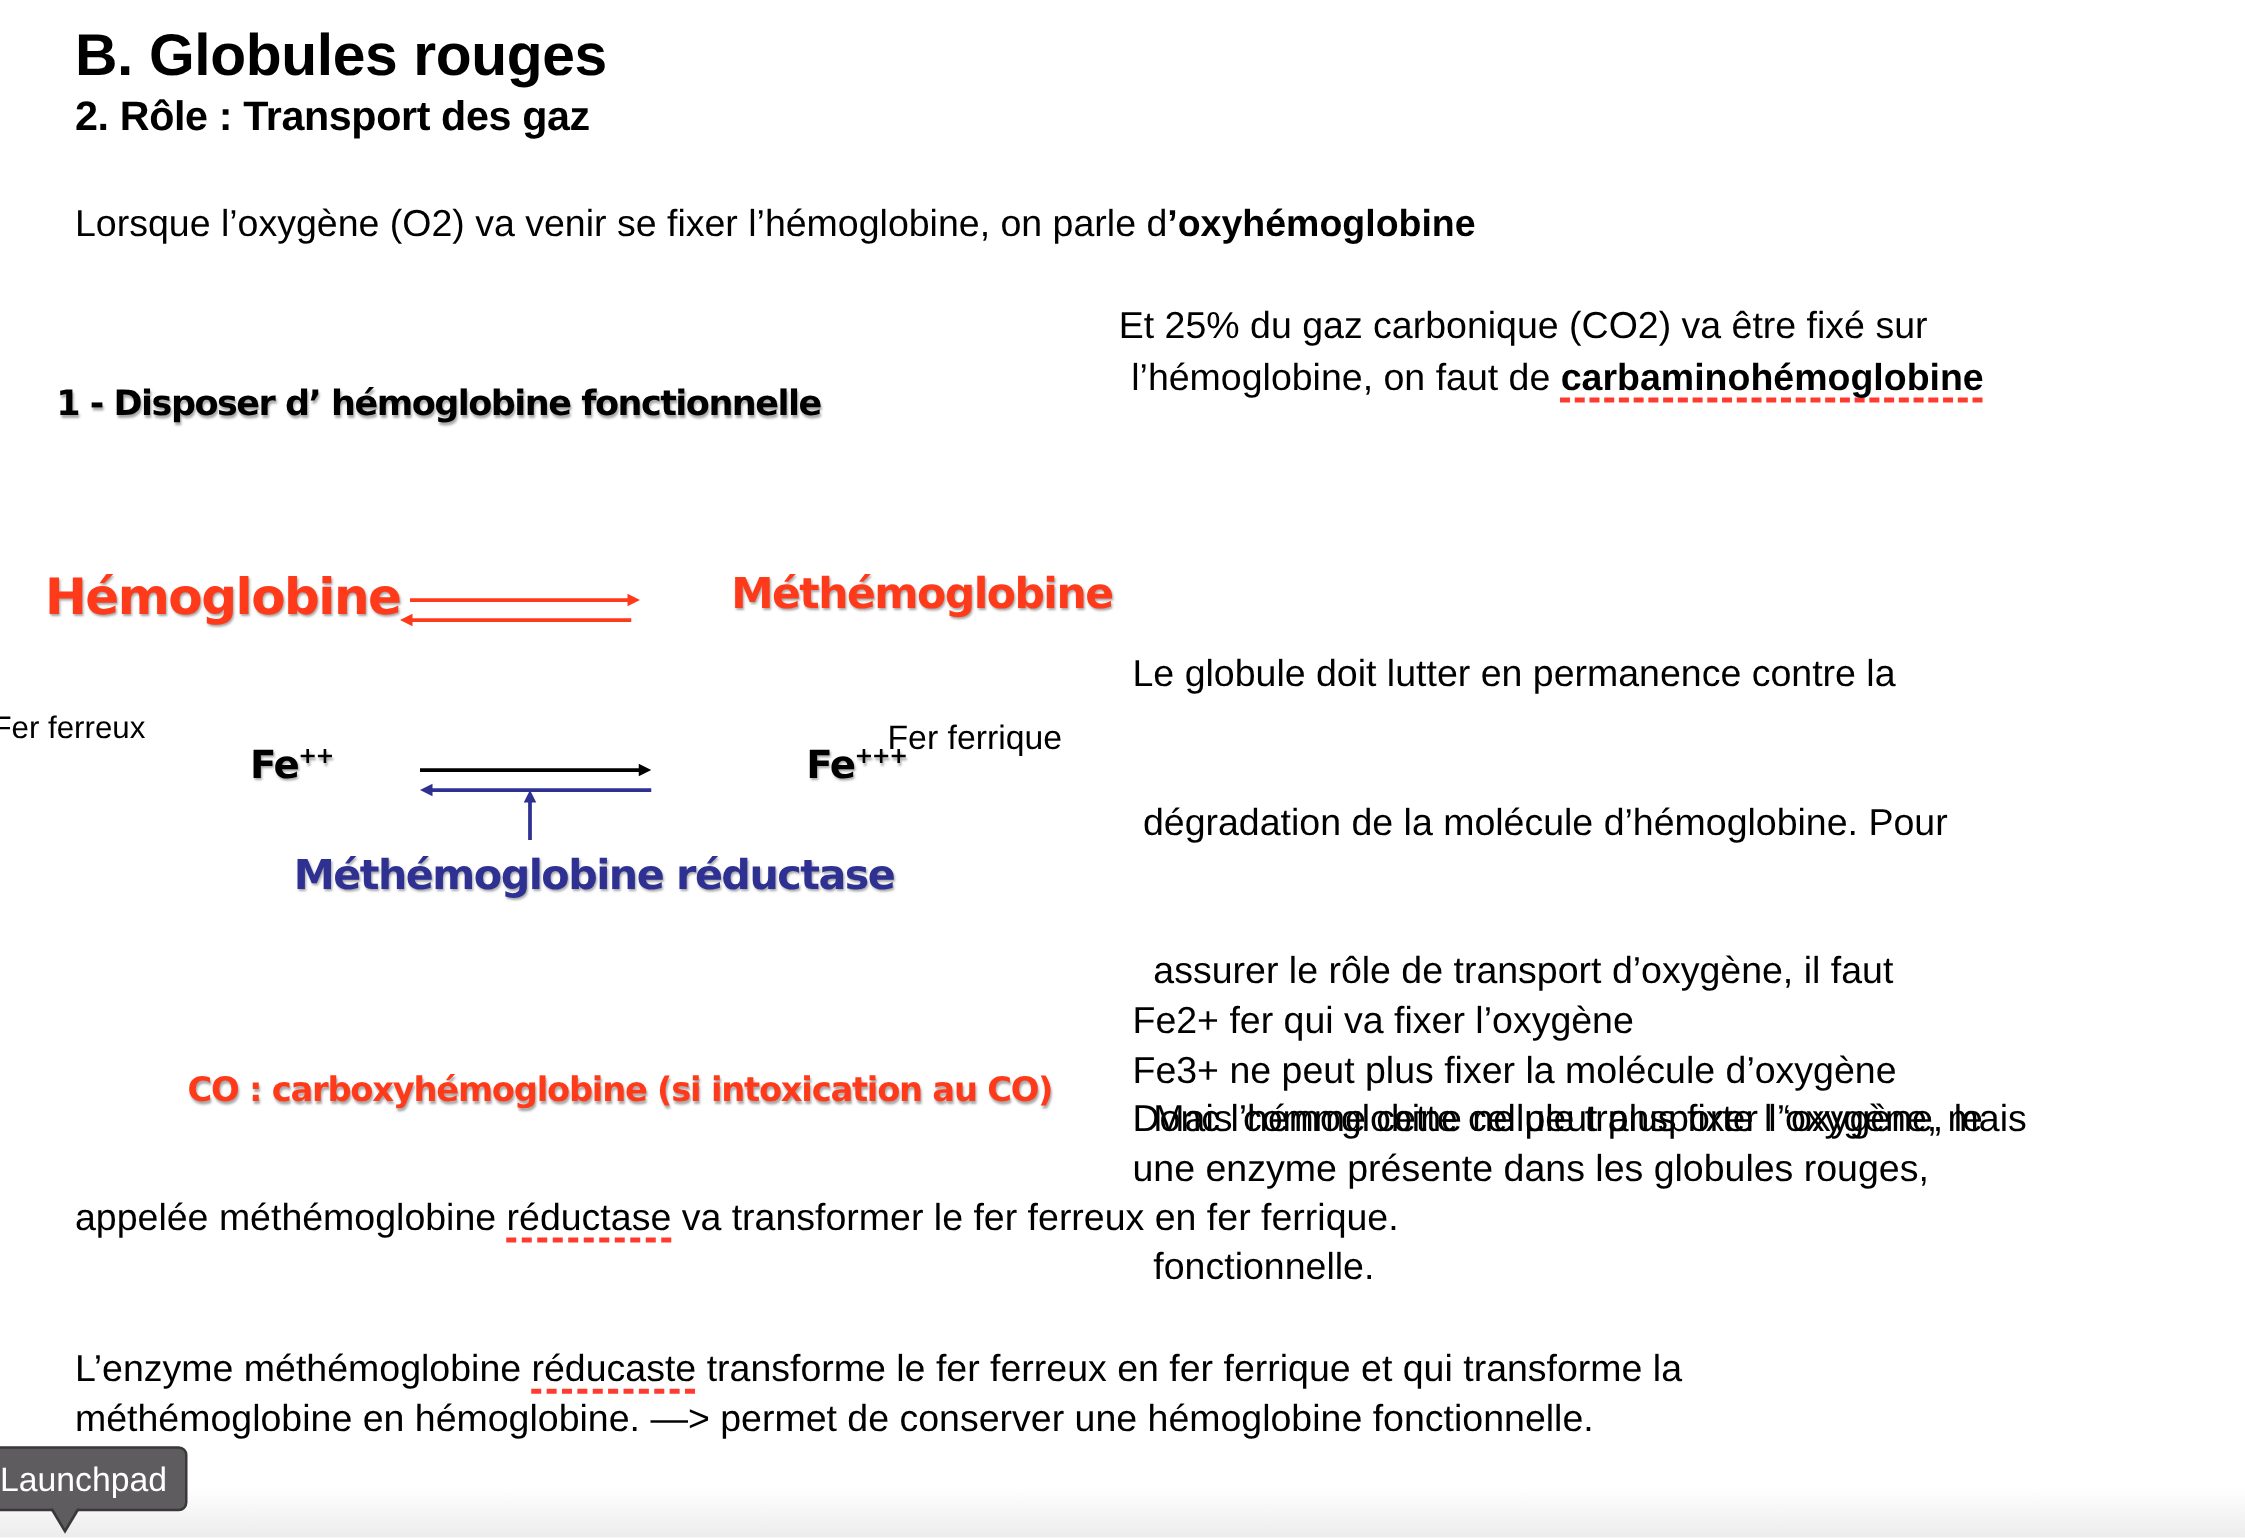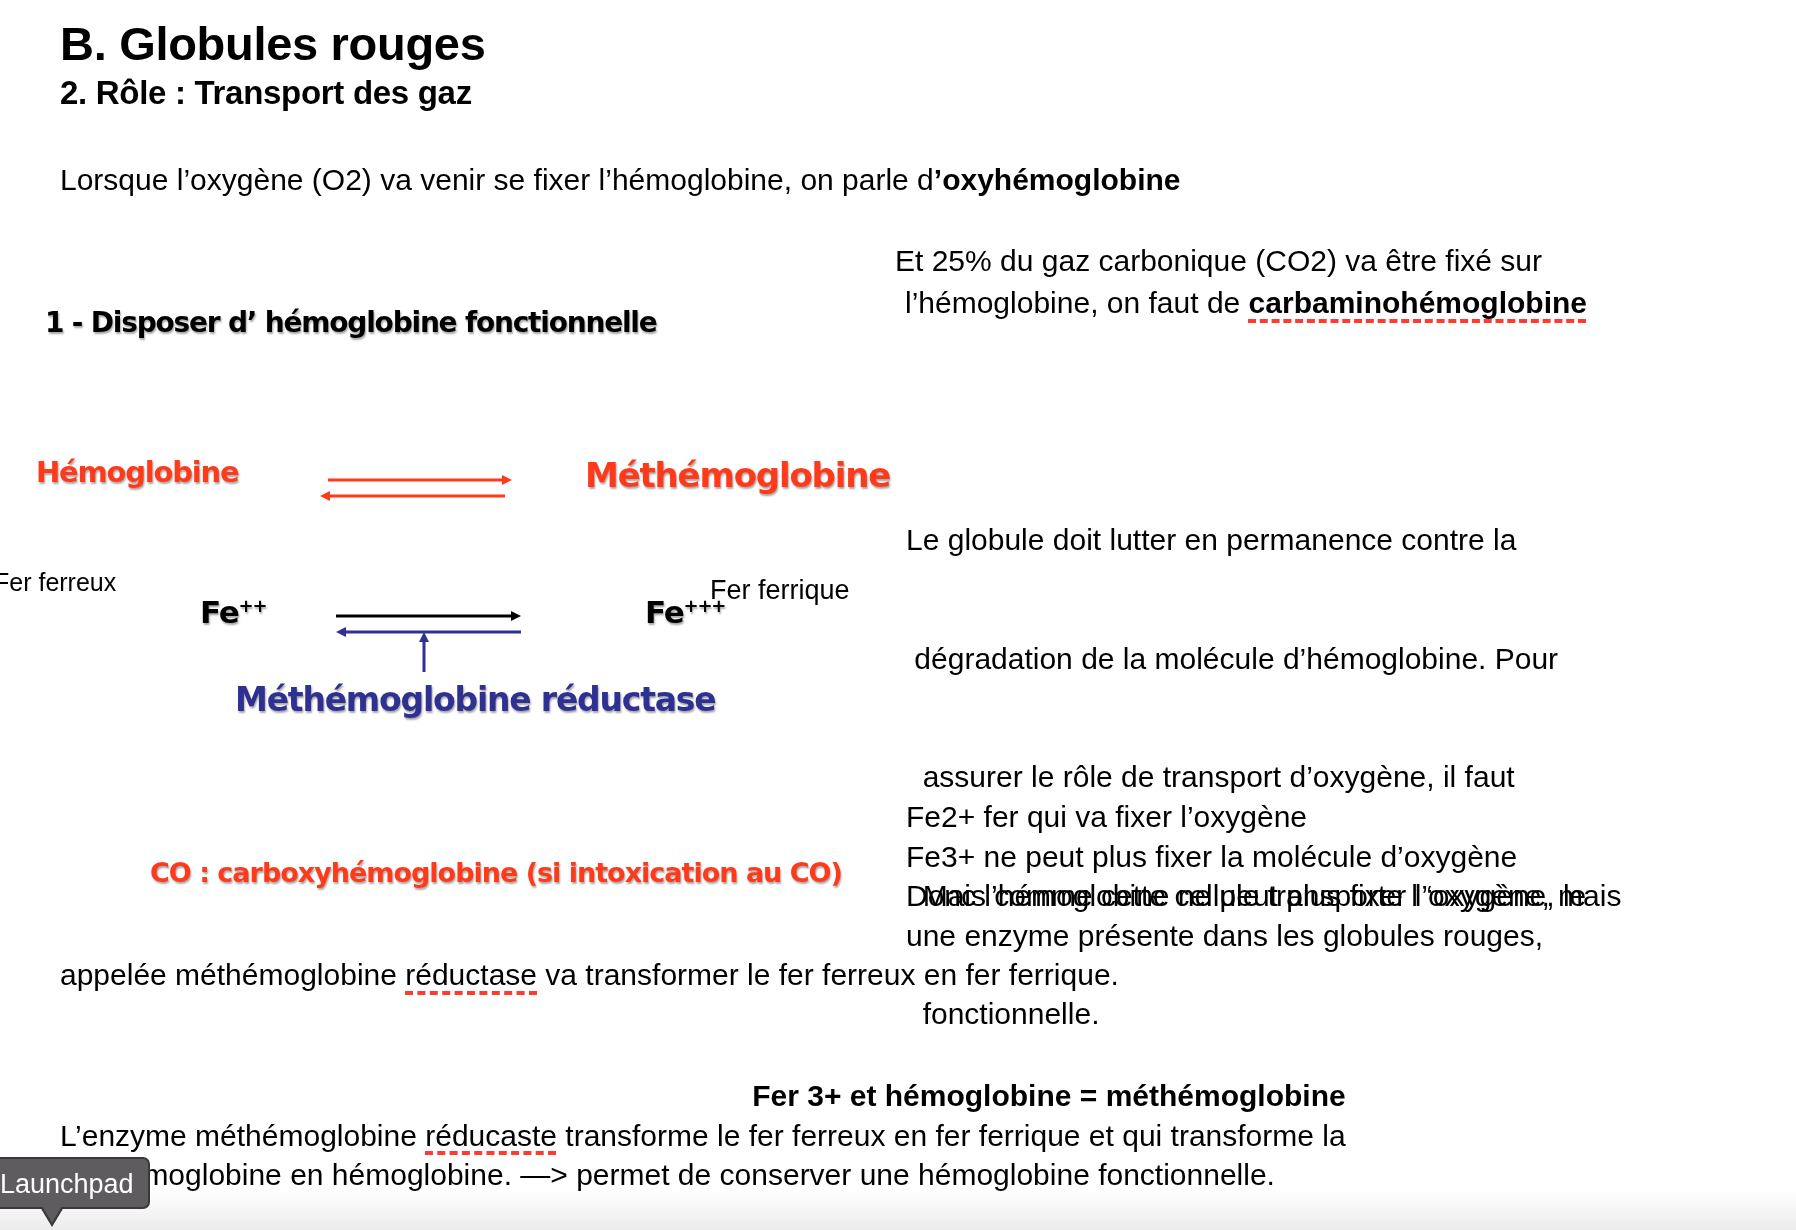--- a/index.html
+++ b/index.html
@@ -38,21 +38,21 @@
   <span>Lorsque l’oxygène (O2) va venir se fixer l’hémoglobine, on parle d</span><span class="bold">’oxyhémoglobine</span>
 </div>
 
 <div class="abs body-text" style="left:895px; top:240px; line-height:42px;">
   <div>Et 25% du gaz carbonique (CO2) va être fixé sur</div>
   <div style="padding-left:10px;"><span>l’hémoglobine, on faut de </span><span class="bold spell">carbaminohémoglobine</span></div>
 </div>
 
 <div class="abs calib" style="left:45px; top:306px; font-size:28px;">1 -  Disposer d’ hémoglobine fonctionnelle</div>
 
-<div class="abs calib red" style="left:36px; top:455px; font-size:29px;">Hémoglobine</div>
+<div class="abs calib red" style="left:36px; top:455px; font-size:40px;">Hémoglobine</div>
 <div class="abs calib red" style="left:585px; top:455px; font-size:34px;">Méthémoglobine</div>
 
 <div class="abs sans" style="left:-6px; top:568px; font-size:25px;">Fer ferreux</div>
 <div class="abs calib" style="left:200px; top:594px; font-size:31px;"><span>Fe</span><sup style="font-size:18px;">++</sup></div>
 <div class="abs calib" style="left:645px; top:594px; font-size:31px;"><span>Fe</span><sup style="font-size:18px;">+++</sup></div>
 <div class="abs sans" style="left:710px; top:575px; font-size:27px;">Fer ferrique</div>
 
 <svg class="abs" style="left:0; top:0;" width="900" height="800">
   <g>
     <line x1="328" y1="480" x2="504" y2="480" stroke="#ff3a1a" stroke-width="3"></line>
@@ -98,21 +98,20 @@
   <div>Fe3+ ne peut plus fixer la molécule d’oxygène</div>
   <div>Donc l’hémoglobine ne peut plus fixer l’oxygène, mais</div>
   <div>une enzyme présente dans les globules rouges,</div>
 </div>
 
 <div class="abs body-text" style="left:60px; top:955px;">
   <span>appelée méthémoglobine </span><span class="spell">réductase</span><span> va transformer le fer ferreux en fer ferrique.</span>
 </div>
 
 <div class="abs body-text" style="left:60px; top:1076px;">
-  <div class="bold">Fer 3+ et hémoglobine = méthémoglobine</div>
   <div><span>L’enzyme méthémoglobine </span><span class="spell">réducaste</span><span> transforme le fer ferreux en fer ferrique et qui transforme la</span></div>
   <div>méthémoglobine en hémoglobine. —&gt; permet de conserver une hémoglobine fonctionnelle.</div>
 </div>
 
 <div class="dock-fade"></div>
 <div class="tooltip">Launchpad</div>
 <div class="tooltip-tip"></div>
 <div class="tooltip-tip-inner"></div>
 
 </body></html>

